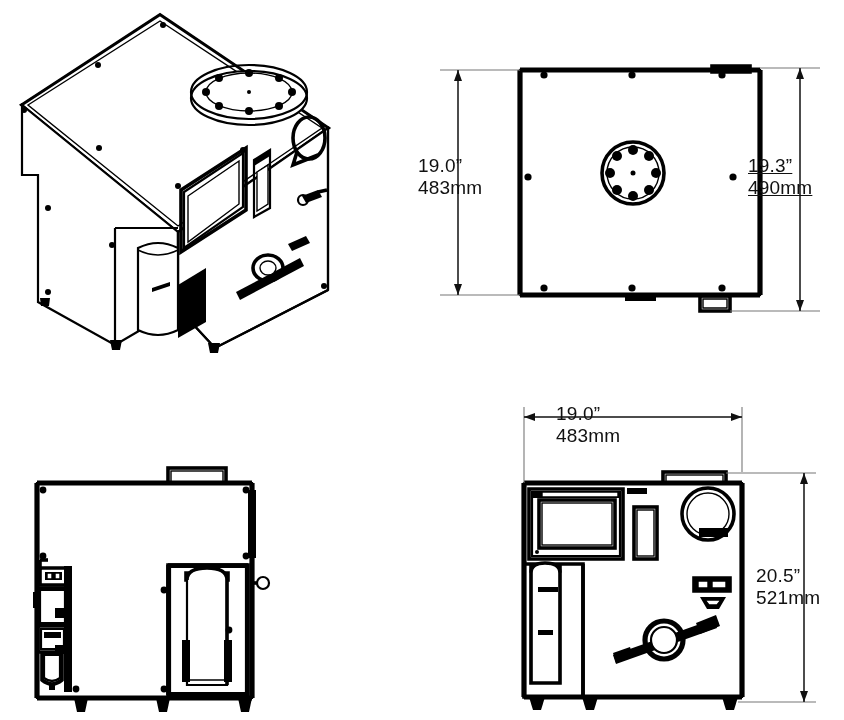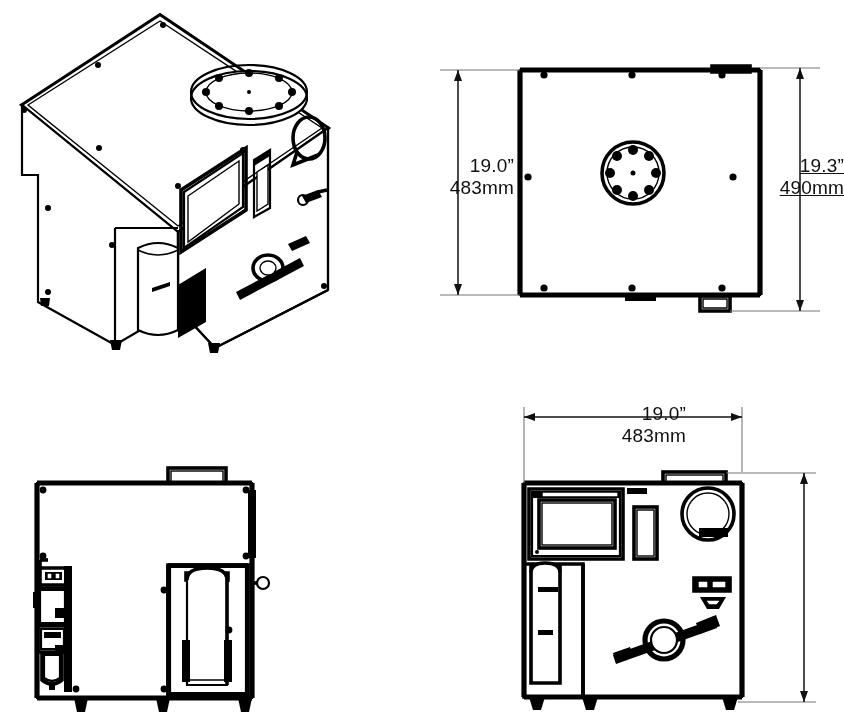--- a/index.html
+++ b/index.html
@@ -22,21 +22,21 @@
   }
   .view {
     position: absolute;
   }
   .dim-text {
     position: absolute;
     font-family: "Liberation Sans", sans-serif;
     font-size: 19px;
     line-height: 22px;
     color: #111111;
-    text-align: right;
+    text-align: left;
     white-space: nowrap;
     letter-spacing: 0.2px;
   }
   .dim-text .ln2 { display: block; }
   svg { display: block; overflow: visible; }
   .ln   { fill: none; stroke: #000; stroke-width: 2.2; }
   .ln-b { fill: none; stroke: #000; stroke-width: 3.6; }
   .ln-t { fill: none; stroke: #000; stroke-width: 1.4; }
   .ln-x { fill: none; stroke: #000; stroke-width: 5.2; }
   .fl   { fill: #000; stroke: none; }
@@ -388,14 +388,18 @@
         <path class="arrow" d="M304,307 L300,296 L308,296 Z"></path>
       </g>
     </svg>
   </div>
 
   <div class="dim-text" style="left:556px; top:403px; width:130px;">
     <span>19.0”</span>
     <span class="ln2">483mm</span>
   </div>
 
+  <div class="dim-text" style="left:756px; top:565px; width:88px;">
+    <span>20.5”</span>
+    <span class="ln2">521mm</span>
+  </div>
 
 </div>
 
 </body></html>

